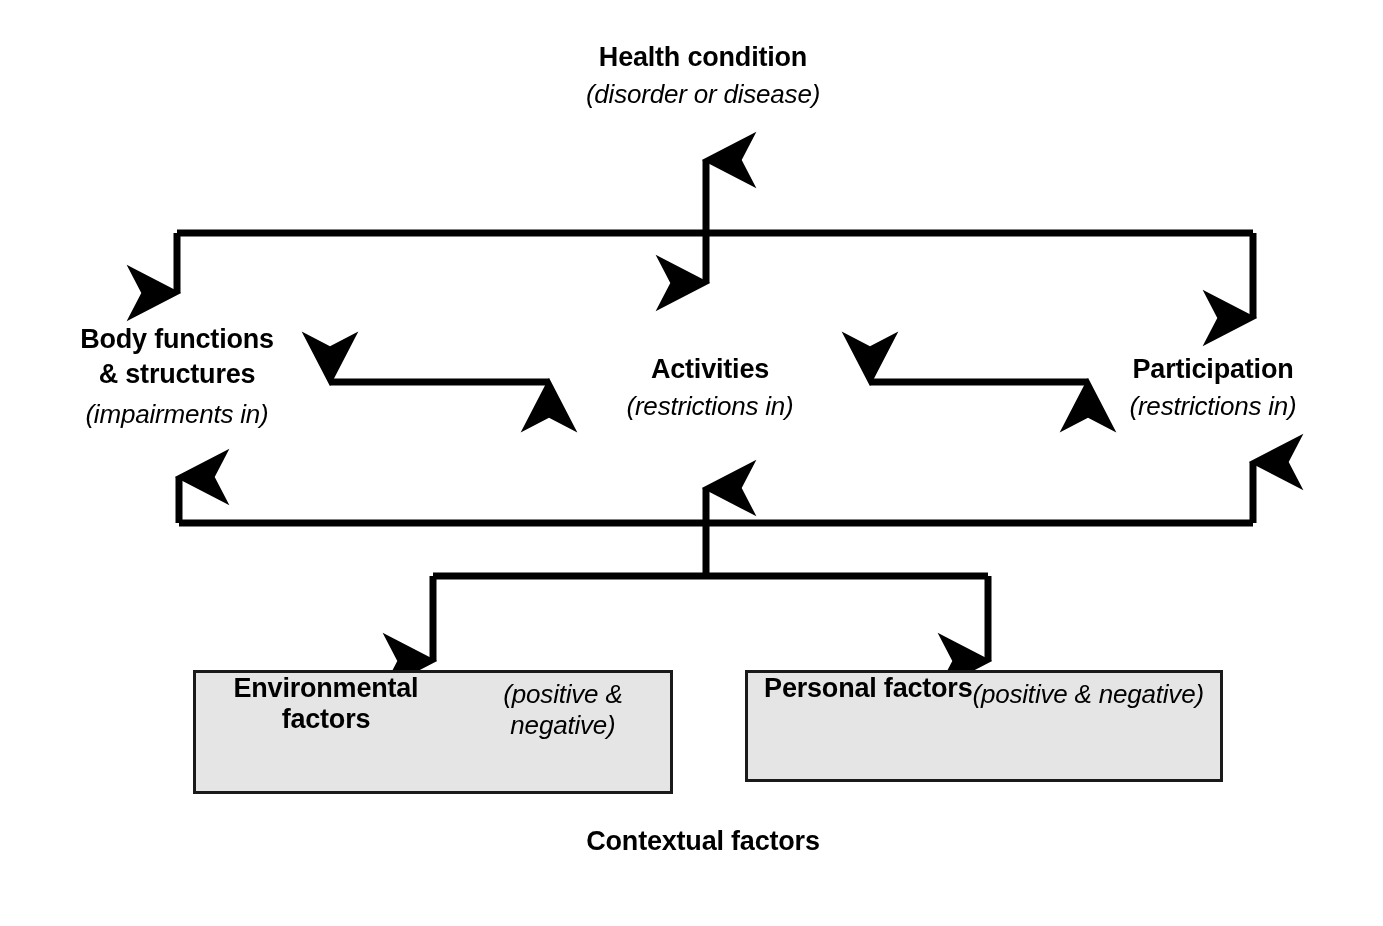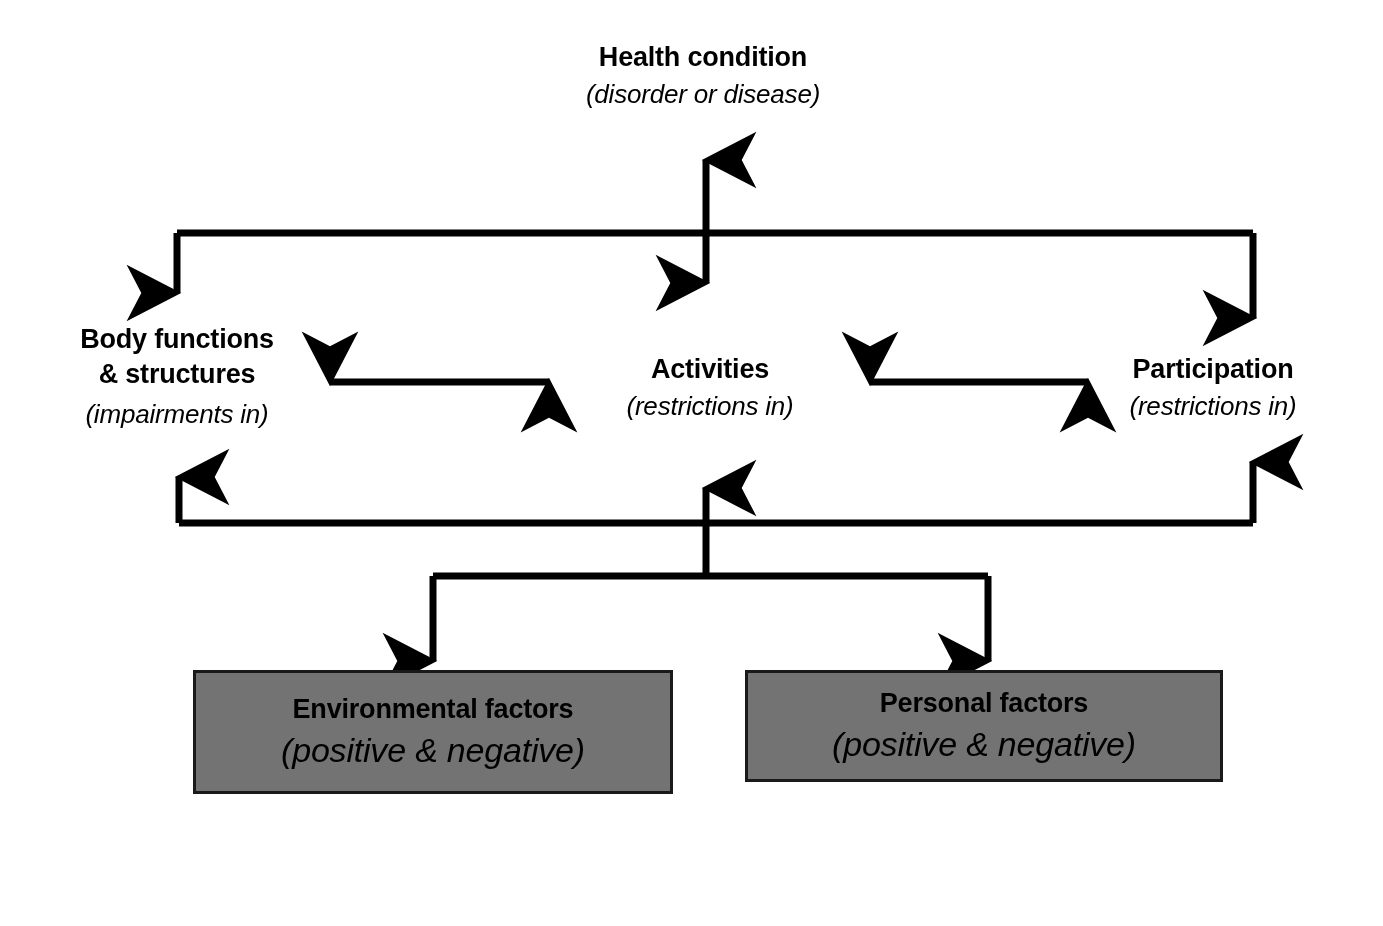--- a/index.html
+++ b/index.html
@@ -74,37 +74,36 @@
   #node-participation {
     left: 1048px;
     top: 352px;
     width: 330px;
   }
 
   
   .boxnode {
     position: absolute;
     border: 3px solid #1a1a1a;
-    background: #737373;
+    background: #e5e5e5;
     box-sizing: border-box;
     text-align: center;
     display: flex;
-    flex-direction: column;
     justify-content: center;
   }
   .boxnode .ttl {
     display: block;
     font-weight: bold;
     font-size: 27px;
     letter-spacing: -0.2px;
   }
   .boxnode .sub {
     display: block;
     font-style: italic;
-    font-size: 34px;
+    font-size: 26px;
     letter-spacing: -0.2px;
     margin-top: 6px;
   }
   #node-environmental {
     left: 193px;
     top: 670px;
     width: 480px;
     height: 124px;
   }
   #node-personal {
@@ -204,14 +203,15 @@
   <div class="boxnode" id="node-environmental">
     <span class="ttl">Environmental factors</span>
     <span class="sub">(positive &amp; negative)</span>
   </div>
 
   <div class="boxnode" id="node-personal">
     <span class="ttl">Personal factors</span>
     <span class="sub">(positive &amp; negative)</span>
   </div>
 
+  <div id="caption-contextual">Contextual factors</div>
 
 </div>
 
 </body></html>

